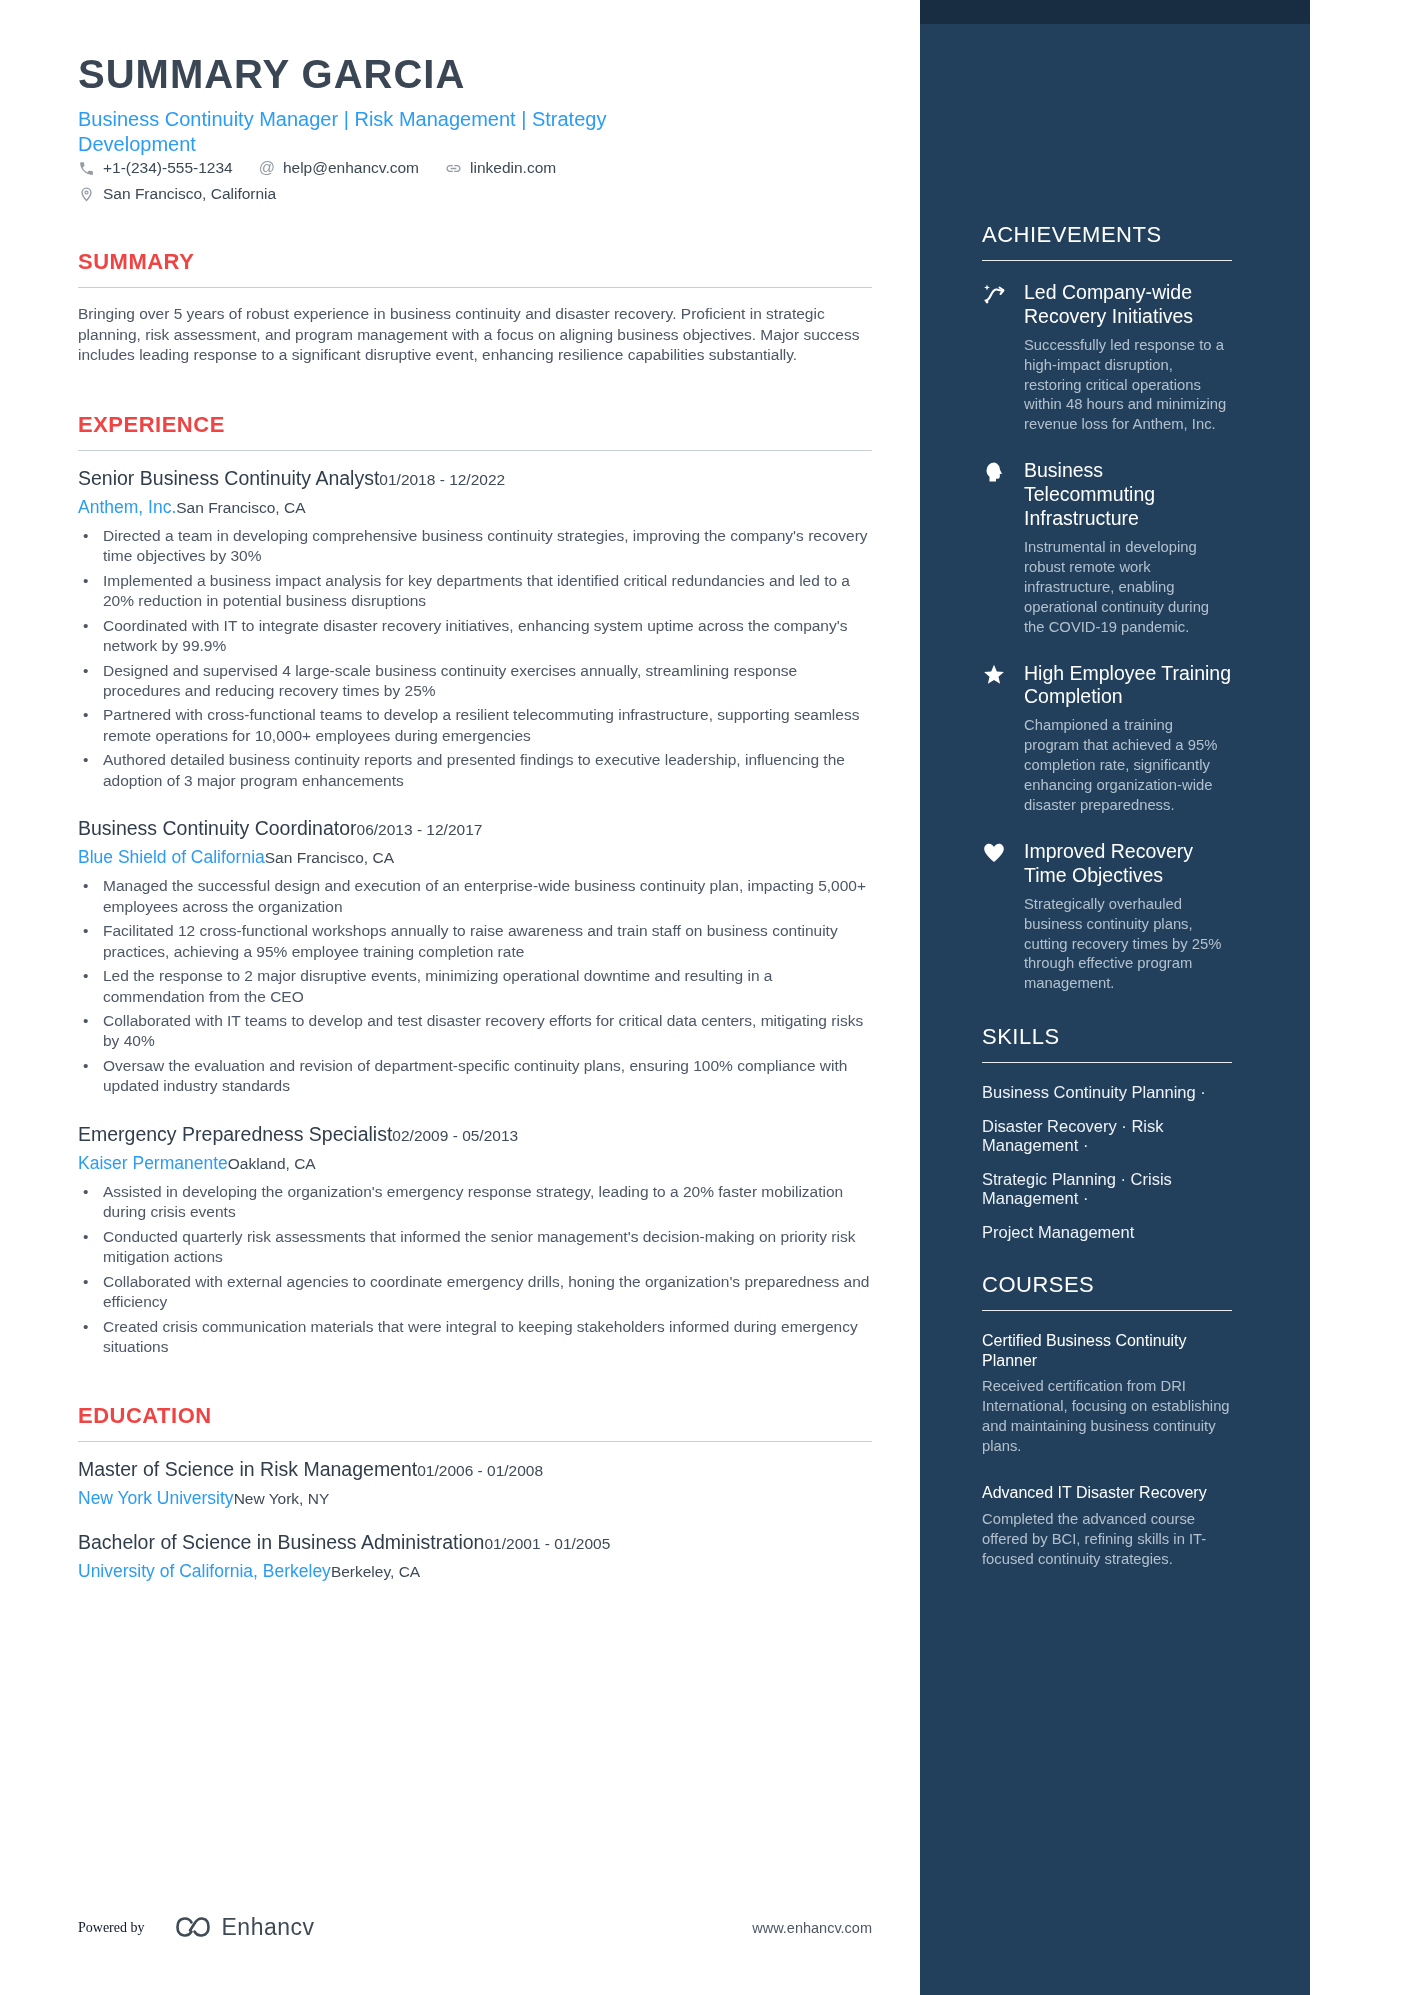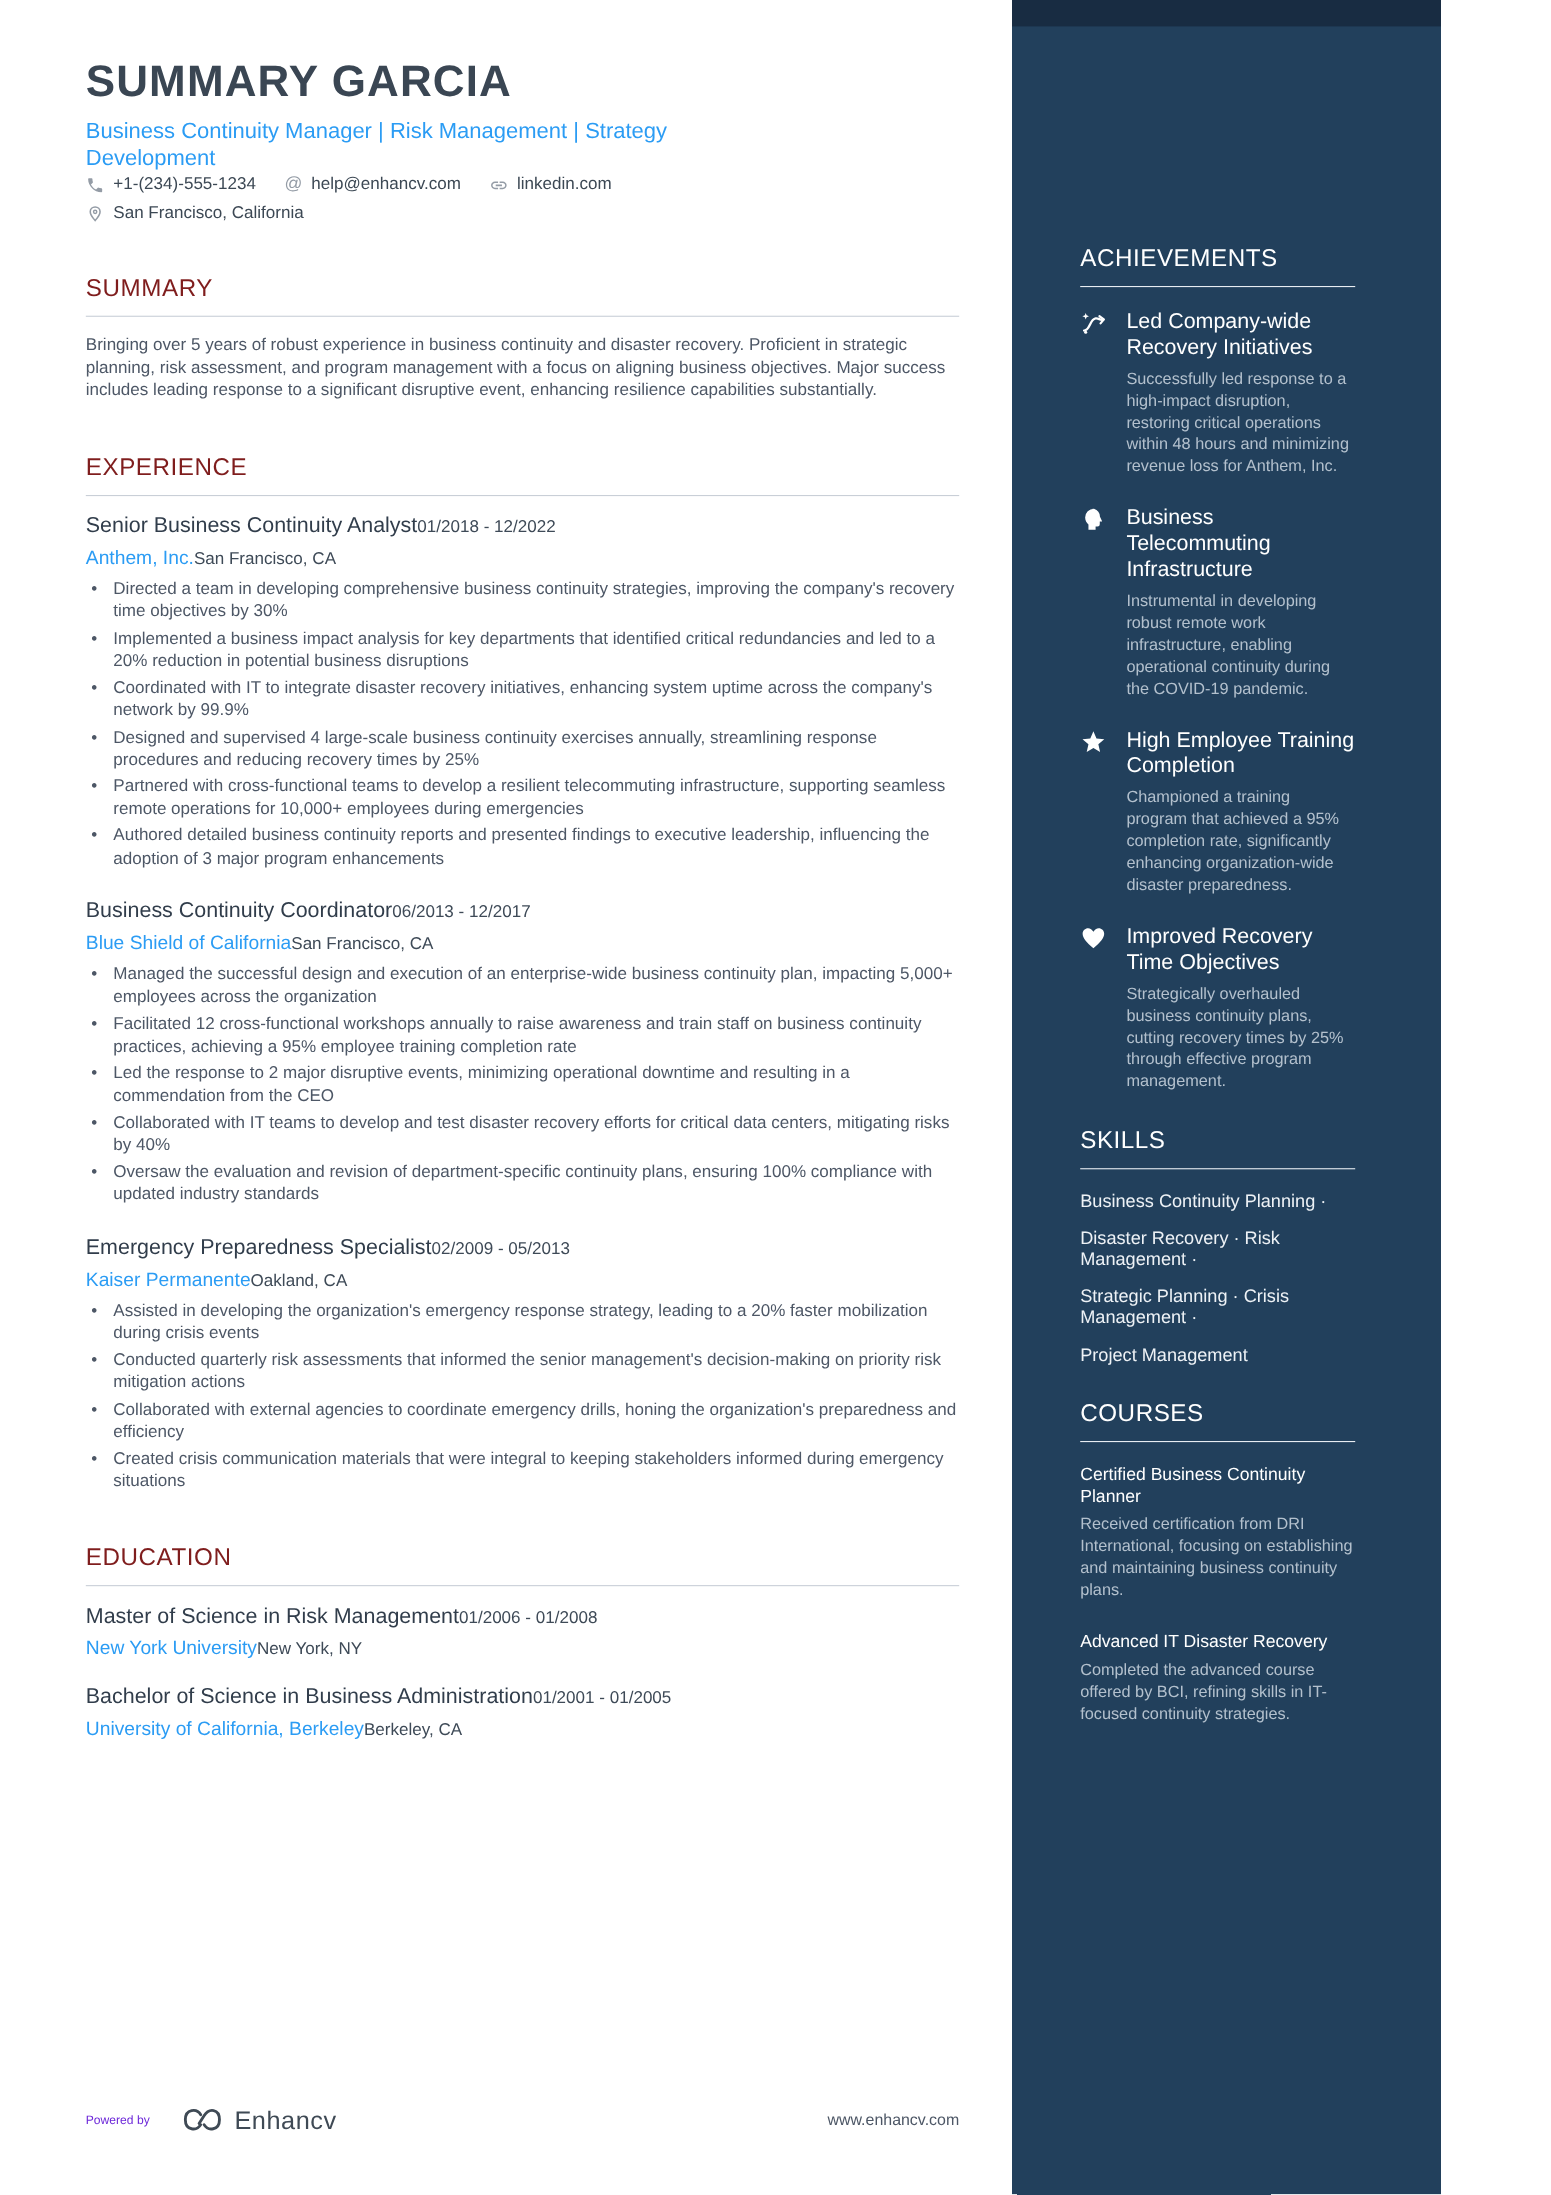--- a/index.html
+++ b/index.html
@@ -20,40 +20,40 @@
   
   .main{width:920px;flex:none;padding:52px 48px 0 78px;position:relative;}
   .name{margin:0;font-size:40px;font-weight:700;color:var(--ink);letter-spacing:1px;}
   .headline{margin-top:10px;font-size:20px;line-height:1.25;color:var(--blue);max-width:590px;}
   .contact-row{display:flex;align-items:center;gap:26px;margin-top:2px;font-size:15.5px;color:#3c4854;}
   .contact-row.second{margin-top:8px;}
   .contact-item{display:flex;align-items:center;gap:8px;}
   .cicon{width:17px;height:17px;flex:none;display:block;}
   .at-glyph{color:var(--icon-gray);font-size:16px;line-height:1;}
   .sec{margin-top:46px;}
-  .sec-h{margin:0 0 16px;font-size:22px;font-weight:400;color:#7f1d1d;letter-spacing:.5px;border-bottom:1px solid var(--rule);padding-bottom:12px;}
+  .sec-h{margin:0 0 16px;font-size:22px;font-weight:700;color:#ef4444;letter-spacing:.5px;border-bottom:1px solid var(--rule);padding-bottom:12px;}
   .summary-text{margin:0;font-size:15.5px;line-height:1.33;color:var(--body);}
   .job{margin-top:6px;}
   .job + .job{margin-top:26px;}
   .row{display:flex;justify-content:flex-start;align-items:baseline;}
   .job-title{font-size:19.5px;color:#313d4b;font-weight:500;}
   .dates{font-size:15.5px;color:var(--muted);white-space:nowrap;}
   .company-row{margin-top:7px;}
   .company{font-size:17.5px;color:var(--blue);}
   .loc{font-size:15.5px;color:var(--muted);white-space:nowrap;}
   ul.bullets{margin:8px 0 0;padding:0;list-style:none;}
   ul.bullets li{position:relative;padding-left:25px;font-size:15.5px;line-height:1.32;color:var(--body);margin-bottom:4px;}
   ul.bullets li::before{content:"•";position:absolute;left:5px;color:var(--body);}
   .edu{margin-top:8px;}
   .edu + .edu{margin-top:22px;}
   .degree{font-size:19.5px;color:#313d4b;font-weight:500;}
   .school-row{margin-top:7px;}
   .school{font-size:17.5px;color:var(--blue);}
   footer{position:absolute;left:78px;right:48px;bottom:54px;display:flex;align-items:center;}
-  .powered{font-size:11px;color:#6d28d9;}
+  .powered{font-size:14px;color:#0f172a;font-family:Liberation Serif, serif;}
   .brand{display:flex;align-items:center;gap:9px;margin-left:28px;}
   .brand-text{font-size:23px;color:#3f4a55;letter-spacing:.5px;}
   .site{margin-left:auto;font-size:14.5px;color:var(--body);}
   
   .sidebar{width:390px;flex:none;background:var(--sb-bg);padding:0 78px 0 62px;}
   .top-strip{height:24px;background:var(--sb-strip);margin:0 -78px 0 -62px;}
   .sb-sec{margin-top:30px;}
   .sb-sec.first{margin-top:198px;}
   .sb-h{margin:0 0 20px;font-size:22px;font-weight:400;color:#fff;letter-spacing:.5px;border-bottom:1px solid var(--sb-rule);padding-bottom:12px;}
   .ach{display:flex;gap:16px;margin-bottom:24px;}

